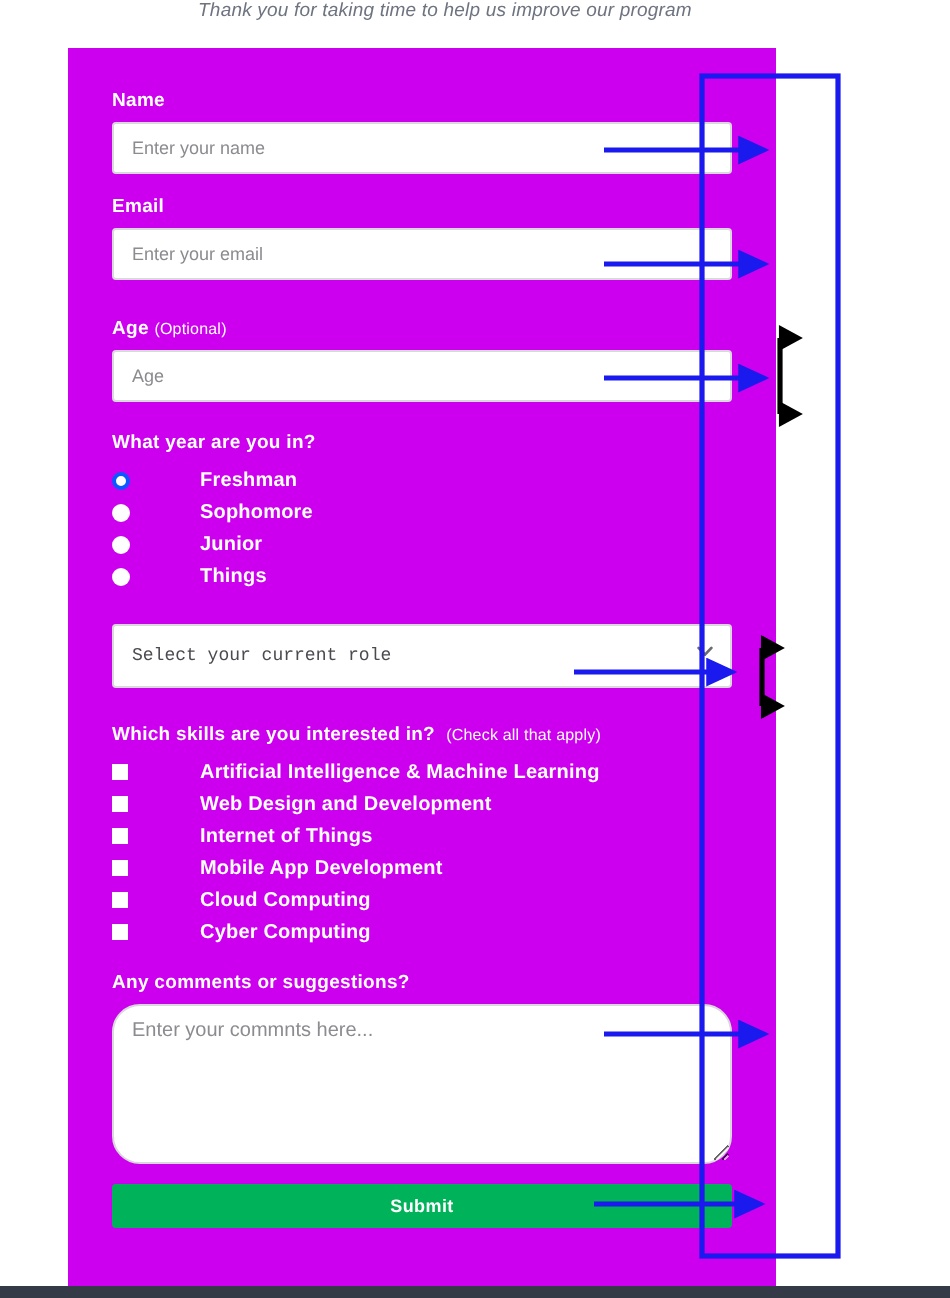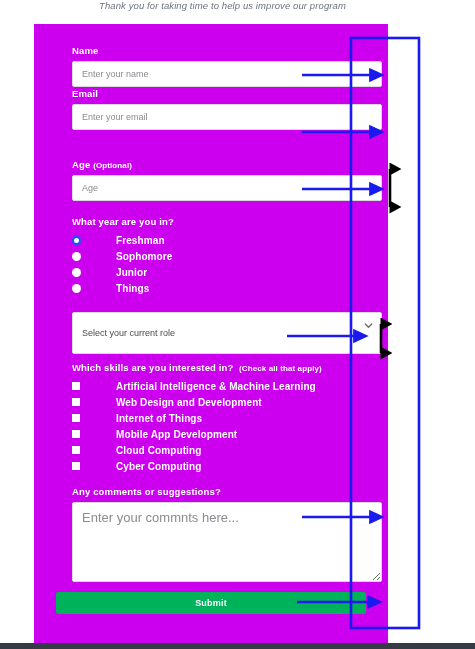--- a/index.html
+++ b/index.html
@@ -40,32 +40,32 @@
   .form-panel {
     position: absolute;
     left: 34px;
     top: 24px;
     width: 354px;
     height: 621px;
     background: #cc00ee;
     box-sizing: border-box;
   }
 
-  .field-block { position: absolute; left: 22px; width: 310px; margin-left: 16px; }
+  .field-block { position: absolute; left: 22px; width: 310px; }
 
   .field-label {
     color: #ffffff;
     font-size: 9.5px;
     font-weight: bold;
     letter-spacing: 0.15px;
     margin-bottom: 5px;
     display: block;
   }
   .label-sub {
-    font-weight: bold;
+    font-weight: normal;
     font-size: 8px;
     letter-spacing: 0.1px;
   }
 
   .text-input {
     display: block;
     box-sizing: border-box;
     width: 310px;
     height: 26px;
     background: #ffffff;
@@ -78,25 +78,25 @@
     outline: none;
   }
   .text-input::placeholder { color: #8b8b90; }
 
   
   .select-wrap { position: relative; width: 310px; }
   select.select-input {
     display: block;
     box-sizing: border-box;
     width: 310px;
-    height: 42px;
+    height: 32px;
     background: #ffffff;
     border: 1px solid #d9d9dd;
     border-radius: 2px;
-    font-family: Liberation Sans, sans-serif;
+    font-family: Liberation Mono, monospace;
     font-size: 9px;
     color: #4a4a50;
     padding: 0 22px 0 9px;
     outline: none;
     -webkit-appearance: none;
     -moz-appearance: none;
     appearance: none;
   }
   .select-chevron {
     position: absolute;
@@ -141,23 +141,23 @@
   }
 
   
   textarea.comments {
     display: block;
     box-sizing: border-box;
     width: 310px;
     height: 80px;
     background: #ffffff;
     border: 1px solid #d9d9dd;
-    border-radius: 2px;
+    border-radius: 14px;
     font-family: "Liberation Sans", sans-serif;
-    font-size: 13px;
+    font-size: 10px;
     color: #2b2b2b;
     padding: 7px 9px;
     outline: none;
     resize: both;
   }
   textarea.comments::placeholder { color: #8b8b90; }
 
   
   .submit-btn {
     position: absolute;
@@ -201,21 +201,21 @@
 
   <div class="tagline">Thank you for taking time to help us improve our program</div>
 
   <div class="form-panel">
 
     <div class="field-block" style="top:21px;">
       <span class="field-label">Name</span>
       <input class="text-input" type="text" placeholder="Enter your name" style="">
     </div>
 
-    <div class="field-block" style="top:64px;">
+    <div class="field-block" style="top:74px;">
       <span class="field-label">Email</span>
       <input class="text-input" type="text" placeholder="Enter your email" style="">
     </div>
 
     <div class="field-block" style="top:135px;">
       <span class="field-label"><span>Age</span> <span class="label-sub">(Optional)</span></span>
       <input class="text-input" type="text" placeholder="Age" style="">
     </div>
 
     <div class="field-block" style="top:192px;">

